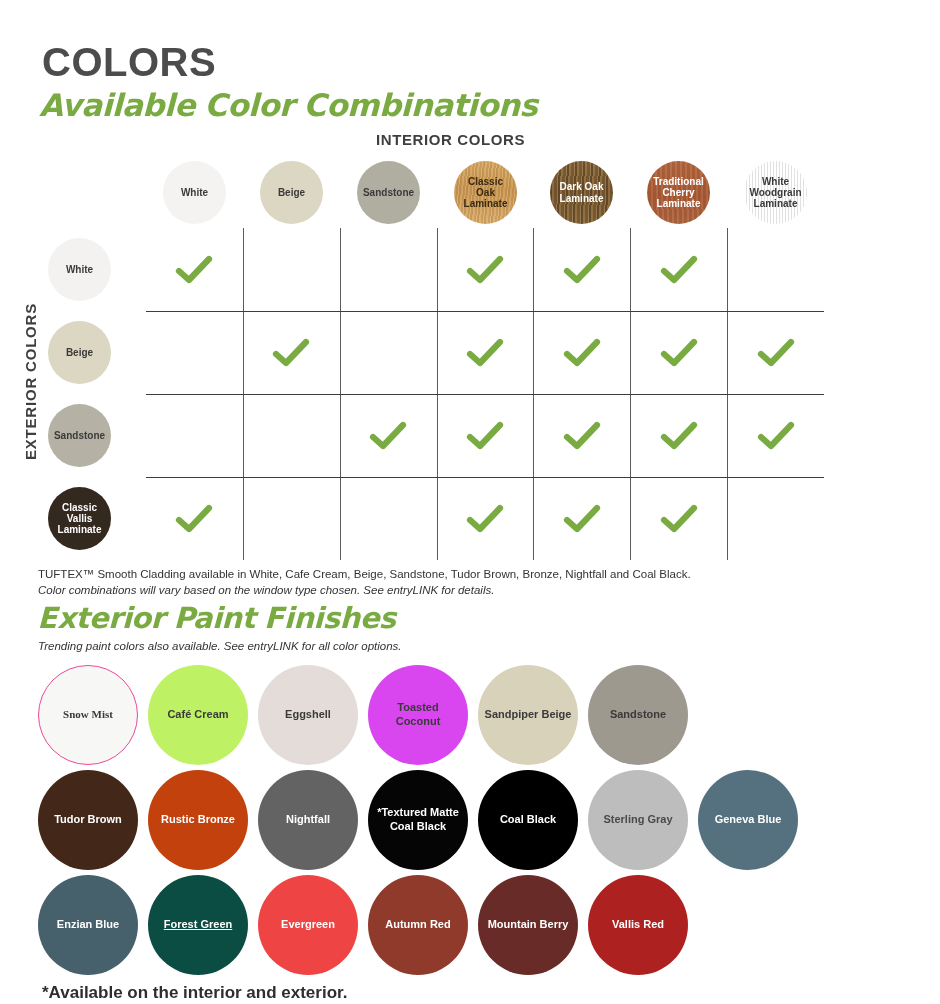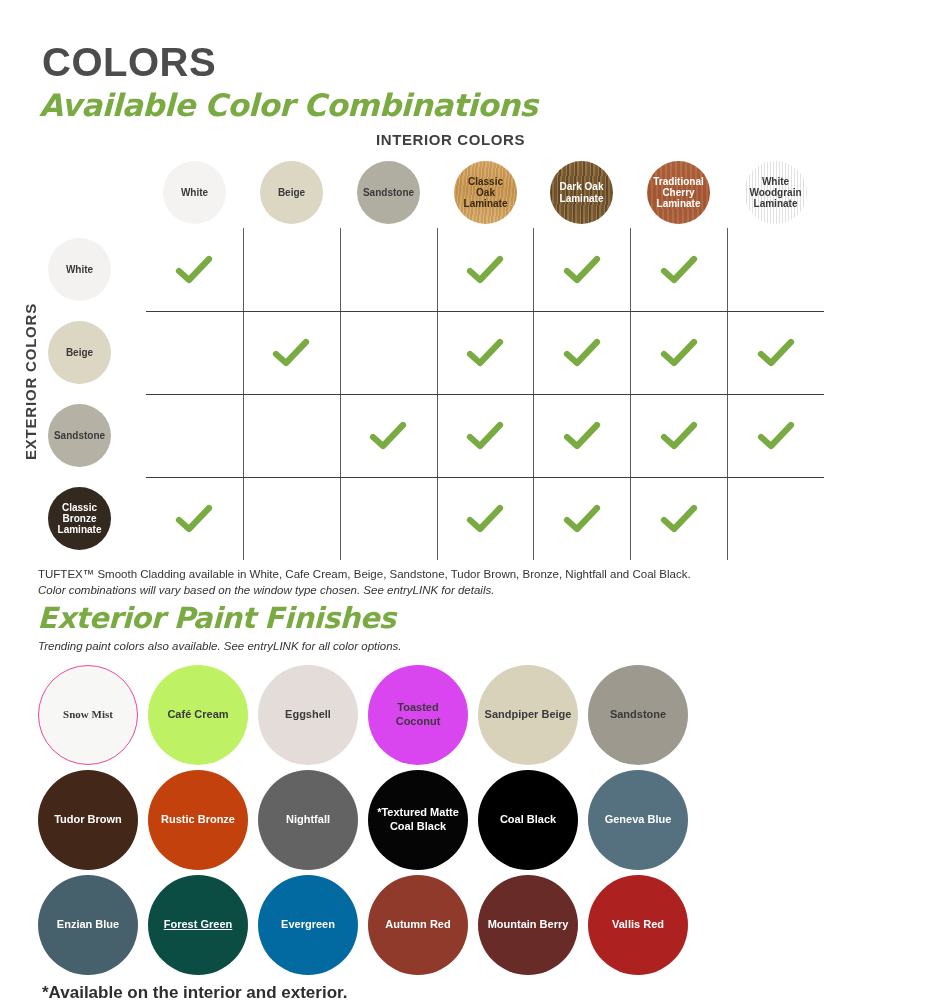--- a/index.html
+++ b/index.html
@@ -165,21 +165,21 @@
       <div class="swatch row-head" style="left: 48px; top: 238px; background: rgb(244, 241, 241); color: rgb(58, 58, 58);">
         <span>White</span>
       </div>
       <div class="swatch row-head" style="left: 48px; top: 321px; background: rgb(220, 215, 194); color: rgb(58, 58, 58);">
         <span>Beige</span>
       </div>
       <div class="swatch row-head" style="left: 48px; top: 404px; background: rgb(181, 178, 165); color: rgb(58, 58, 58);">
         <span>Sandstone</span>
       </div>
       <div class="swatch row-head" style="left: 48px; top: 487px; background: rgb(51, 41, 31); color: rgb(255, 255, 255);">
-        <span>Classic Bronze Laminate</span>
+        <span>Classic Vallis Laminate</span>
       </div>
       <div class="vline" style="left: 243px; top: 228px; height: 332px;"></div>
       <div class="vline" style="left: 340px; top: 228px; height: 332px;"></div>
       <div class="vline" style="left: 437px; top: 228px; height: 332px;"></div>
       <div class="vline" style="left: 533px; top: 228px; height: 332px;"></div>
       <div class="vline" style="left: 630px; top: 228px; height: 332px;"></div>
       <div class="vline" style="left: 727px; top: 228px; height: 332px;"></div>
       <div class="hline" style="left: 146px; top: 311px; width: 678px;"></div>
       <div class="hline" style="left: 146px; top: 394px; width: 678px;"></div>
       <div class="hline" style="left: 146px; top: 477px; width: 678px;"></div>
@@ -334,38 +334,43 @@
           <div class="paint-swatch" style="background: rgb(5, 5, 5); color: rgb(255, 255, 255);">
             <span>*Textured Matte Coal Black</span>
           </div>
         </div>
         <div class="paint-cell">
           <div class="paint-swatch" style="background: rgb(0, 0, 0); color: rgb(255, 255, 255);">
             <span>Coal Black</span>
           </div>
         </div>
         <div class="paint-cell">
+          <div class="paint-swatch" style="background: rgb(189, 189, 189); color: rgb(74, 74, 74);">
+            <span>Sterling Gray</span>
+          </div>
+        </div>
+        <div class="paint-cell">
           <div class="paint-swatch" style="background: rgb(85, 112, 126); color: rgb(255, 255, 255);">
             <span>Geneva Blue</span>
           </div>
         </div>
       </div>
       <div class="paint-row">
         <div class="paint-cell">
           <div class="paint-swatch" style="background: rgb(70, 96, 108); color: rgb(255, 255, 255);">
             <span>Enzian Blue</span>
           </div>
         </div>
         <div class="paint-cell">
           <div class="paint-swatch" style="background: rgb(11, 77, 66); color: rgb(255, 255, 255); text-decoration: underline;">
             <span>Forest Green</span>
           </div>
         </div>
         <div class="paint-cell">
-          <div class="paint-swatch" style="background: #0369a1; color: rgb(255, 255, 255);">
+          <div class="paint-swatch" style="background: #ef4444; color: rgb(255, 255, 255);">
             <span>Evergreen</span>
           </div>
         </div>
         <div class="paint-cell">
           <div class="paint-swatch" style="background: rgb(143, 58, 42); color: rgb(255, 255, 255);">
             <span>Autumn Red</span>
           </div>
         </div>
         <div class="paint-cell">
           <div class="paint-swatch" style="background: rgb(104, 43, 39); color: rgb(255, 255, 255);">

